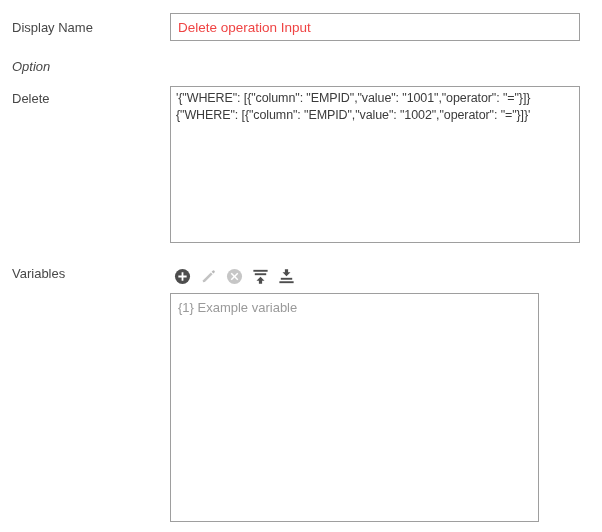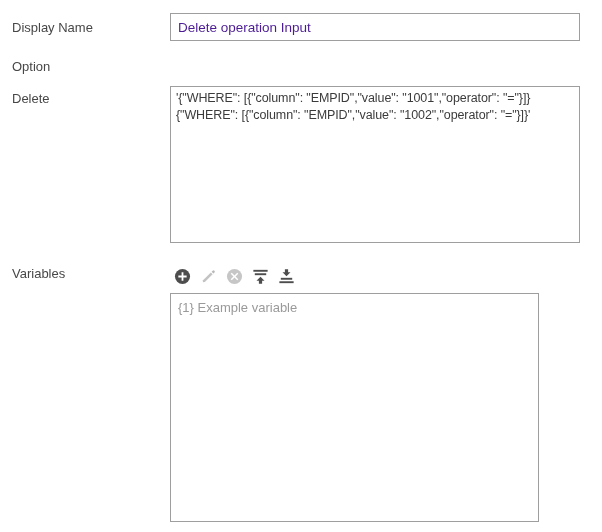--- a/index.html
+++ b/index.html
@@ -39,30 +39,30 @@
     position: absolute;
     left: 170px;
     top: 0;
     width: 410px;
     height: 28px;
     box-sizing: border-box;
     border: 1px solid #9e9e9e;
     background: #ffffff;
     font-family: "Liberation Sans", sans-serif;
     font-size: 13.5px;
-    color: #4c1d95;
+    color: #ef4444;
     padding: 0 7px;
     line-height: 26px;
     outline: none;
     border-radius: 0;
   }
 
   
   #row-option { top: 56px; height: 22px; }
-  #row-option .field-label { top: 3px; }
+  #row-option .field-label { top: 3px; font-style: italic; }
   .checkbox-line {
     position: absolute;
     left: 170px;
     top: 0;
     display: flex;
     align-items: center;
     height: 20px;
   }
   .checkbox-box {
     width: 12px;

